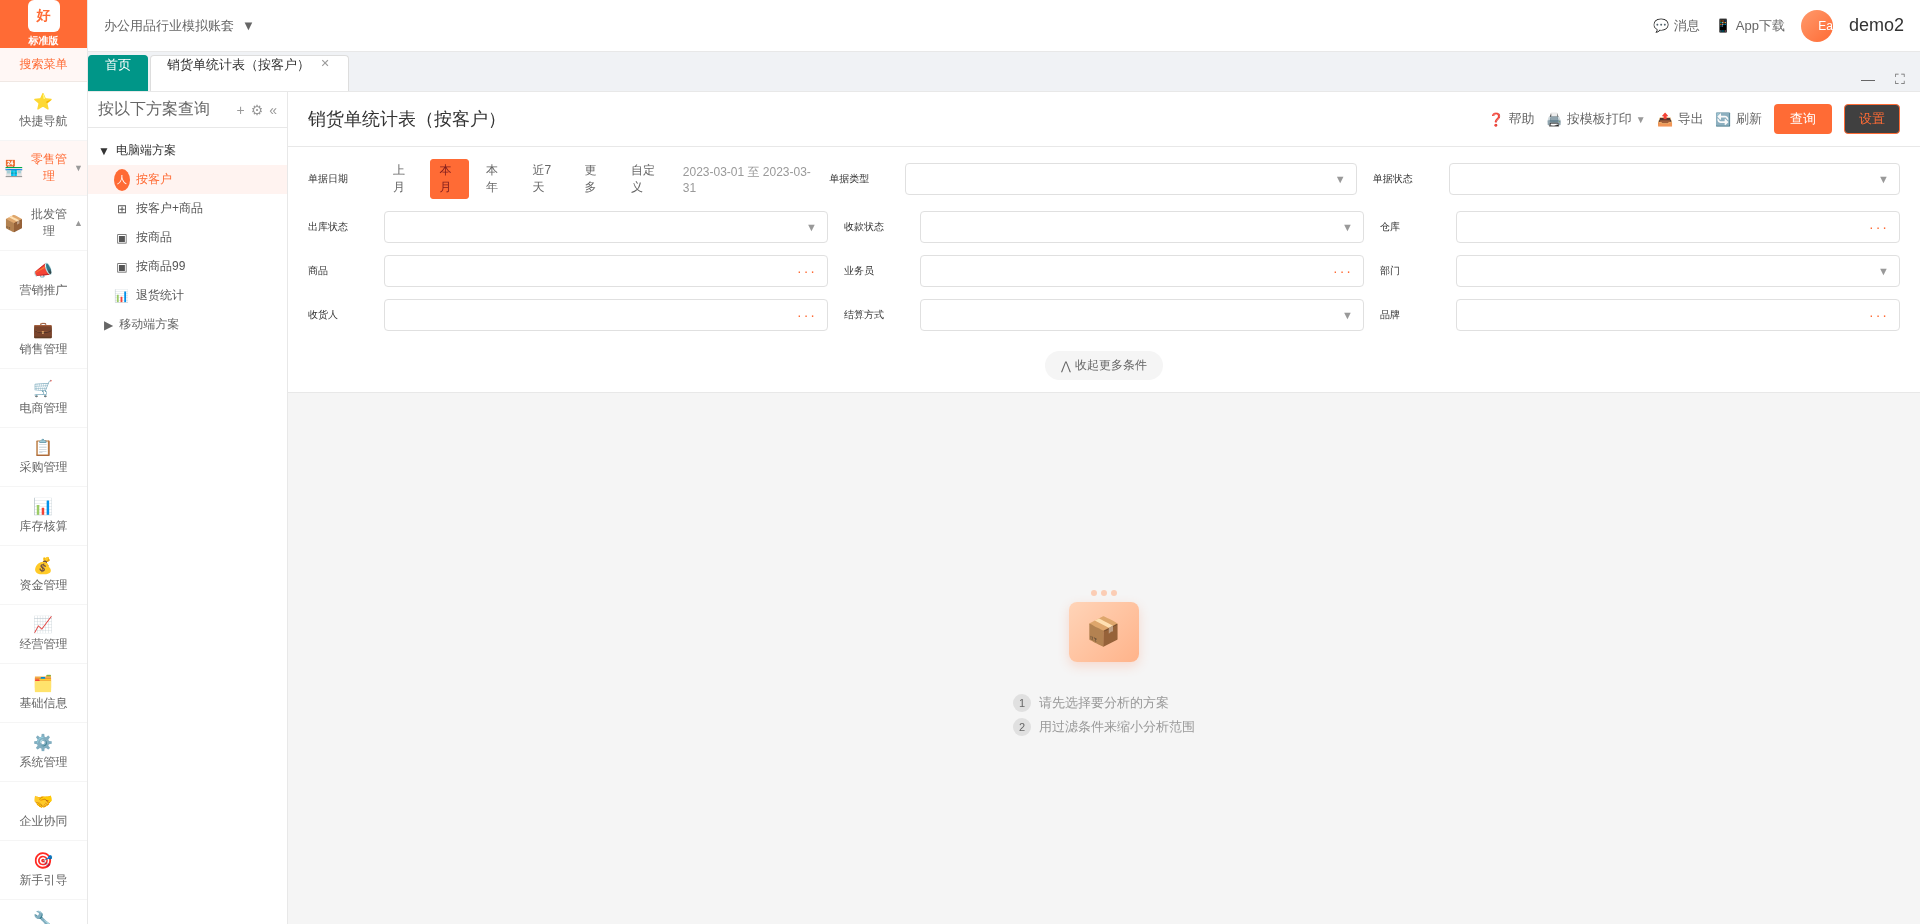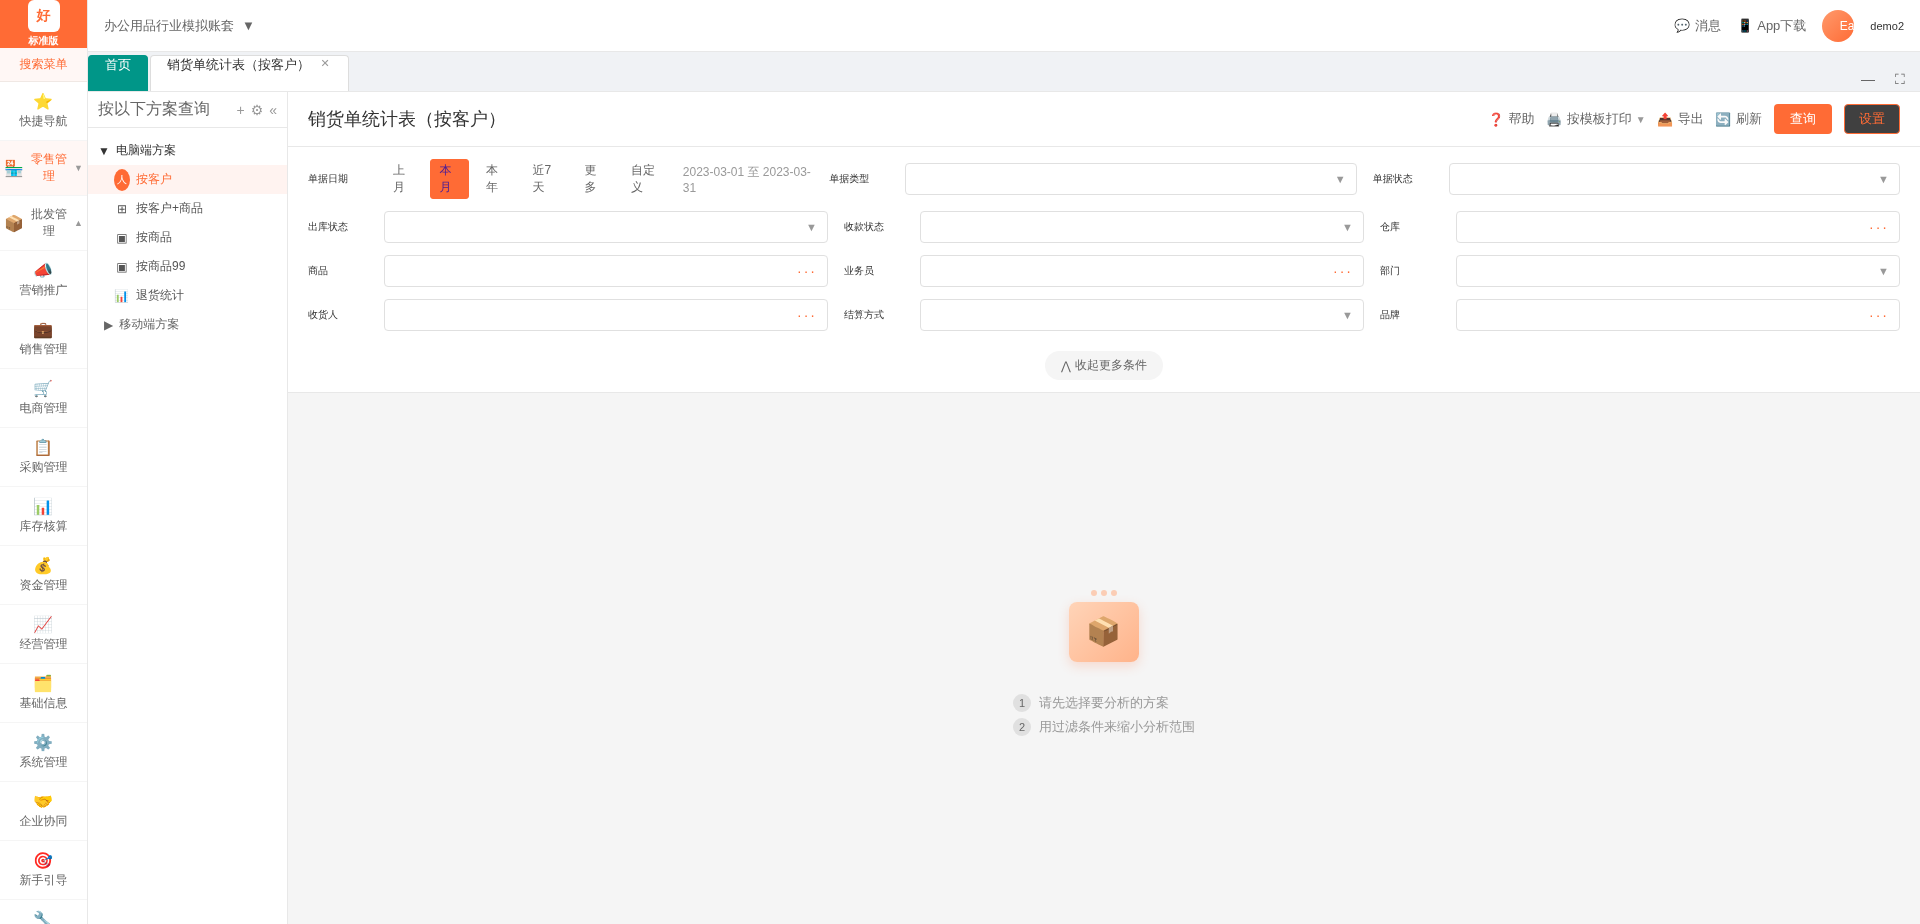--- a/index.html
+++ b/index.html
@@ -89,21 +89,21 @@
     .header-btn {
       display: flex; align-items: center; gap: 4px;
       color: #666; font-size: 13px; cursor: pointer;
     }
     .user-avatar {
       width: 32px; height: 32px; border-radius: 50%;
       background: linear-gradient(135deg, #ff9a6c, #ff6b35);
       display: flex; align-items: center; justify-content: flex-end;
       color: #fff; font-size: 12px;
     }
-    .user-name { font-size: 11px; color: #333; cursor: pointer; }
+    .user-name { font-size: 18px; color: #333; cursor: pointer; }
 
     
     .tab-bar {
       height: 40px;
       background: #f0f2f5;
       display: flex;
       align-items: flex-end;
       padding: 0 0 0 0;
       border-bottom: 1px solid #e8e8e8;
     }
@@ -302,21 +302,21 @@
     .date-btn {
       padding: 2px 8px;
       font-size: 12px;
       border-radius: 3px;
       cursor: pointer;
       color: #666;
       border: 1px solid transparent;
     }
     .date-btn.active {
       background: #ff6b35;
-      color: #4c1d95;
+      color: #7f1d1d;
       border-color: #ff6b35;
     }
     .date-range-text {
       font-size: 12px; color: #999;
       margin-left: 4px;
     }
     .filter-select {
       flex: 1;
       height: 32px;
       border: 1px solid #e0e0e0;

